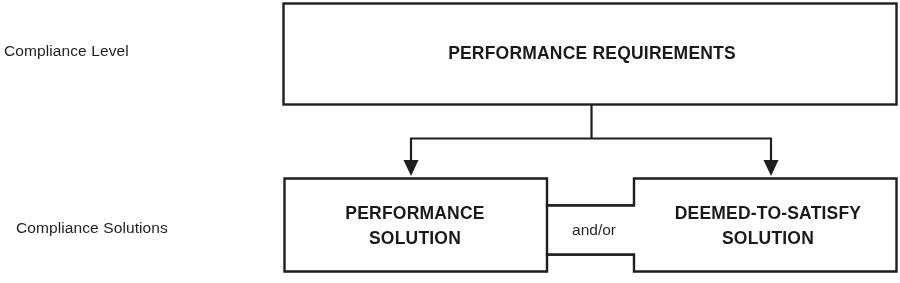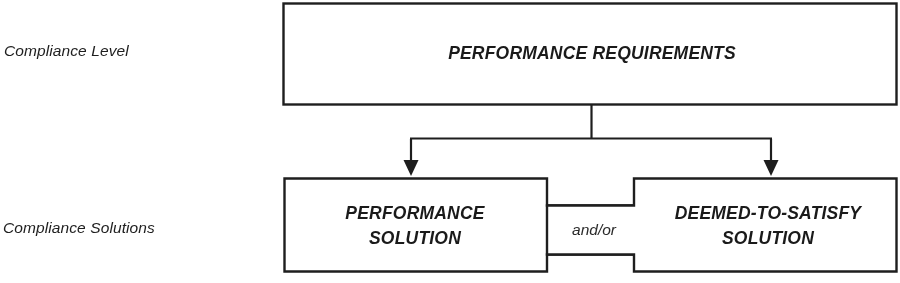--- a/index.html
+++ b/index.html
@@ -11,37 +11,36 @@
   body {
     font-family: "Liberation Sans", sans-serif;
     color: #1e1e1e;
   }
   #diagram-root {
     position: relative;
     width: 900px;
     height: 283px;
     background: #ffffff;
     overflow: hidden;
-    font-style: italic;
   }
   .row-label {
     position: absolute;
     font-family: "Liberation Sans", sans-serif;
     font-size: 15.5px;
     font-weight: 400;
     color: #1e1e1e;
     white-space: nowrap;
     letter-spacing: 0.1px;
   }
   #label-compliance-level {
     left: 4px;
     top: 42px;
   }
   #label-compliance-solutions {
-    left: 3px;
+    left: 16px;
     top: 219px;
   }
   #diagram-svg {
     position: absolute;
     left: 0;
     top: 0;
     width: 900px;
     height: 283px;
   }
   .box-shape {

